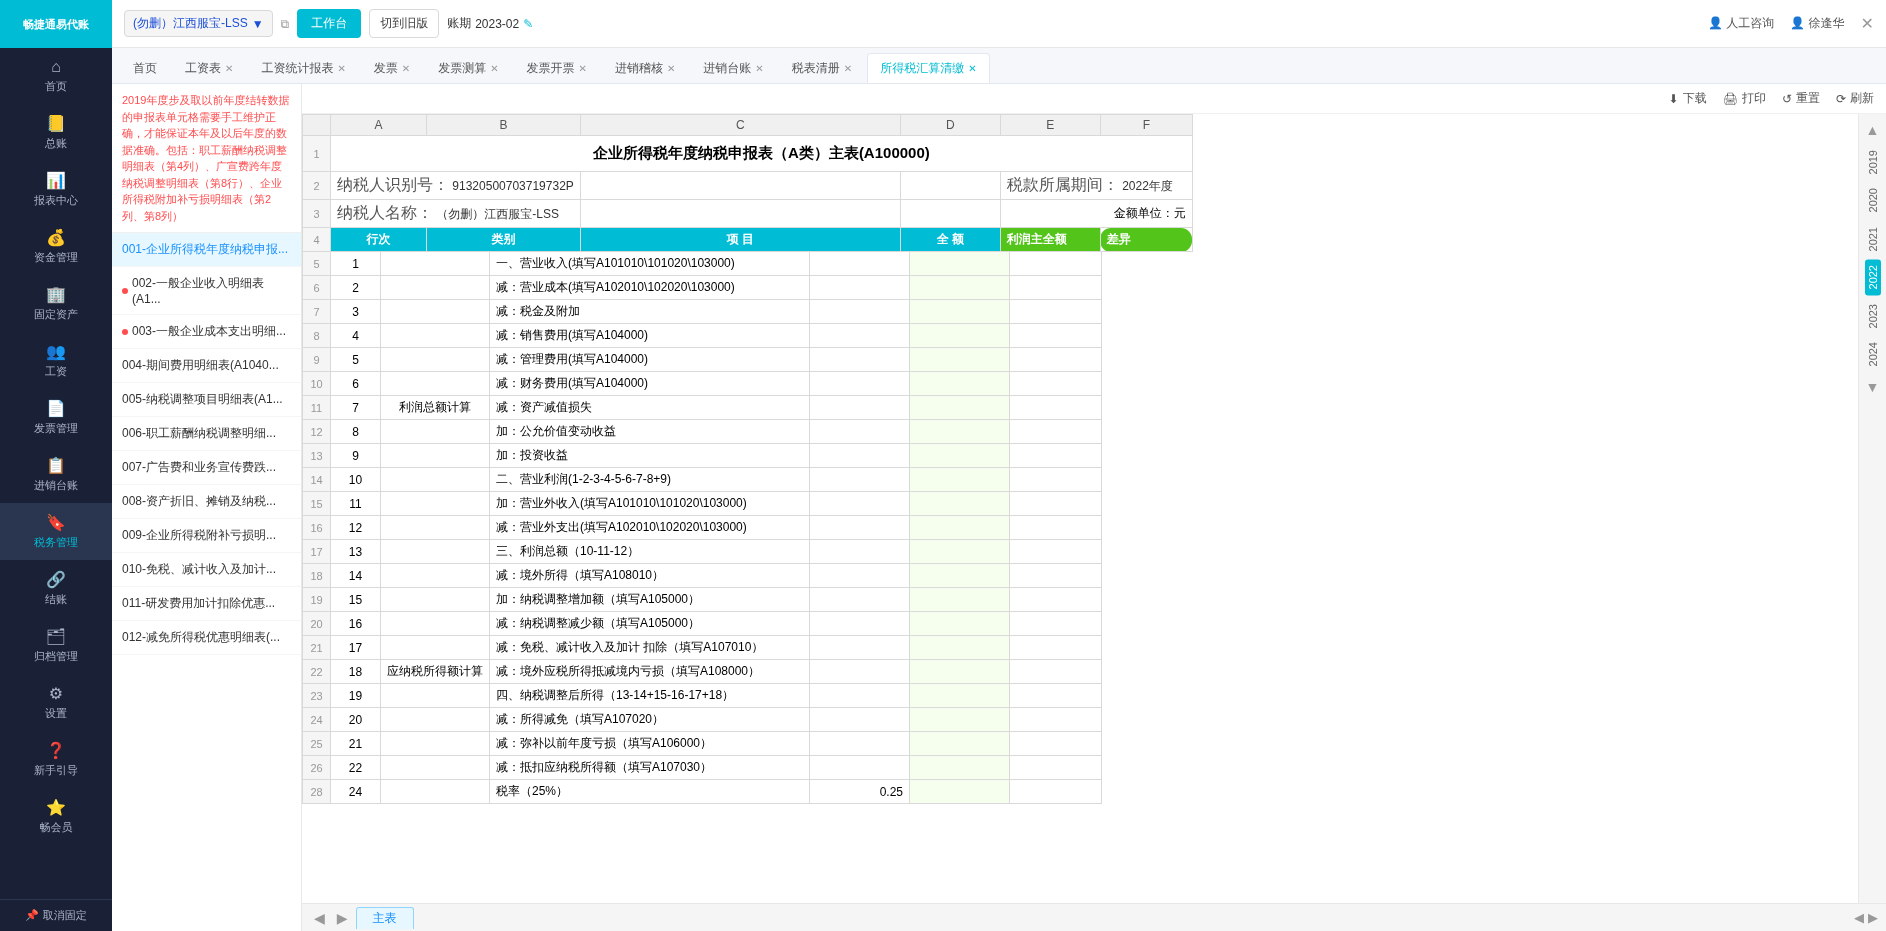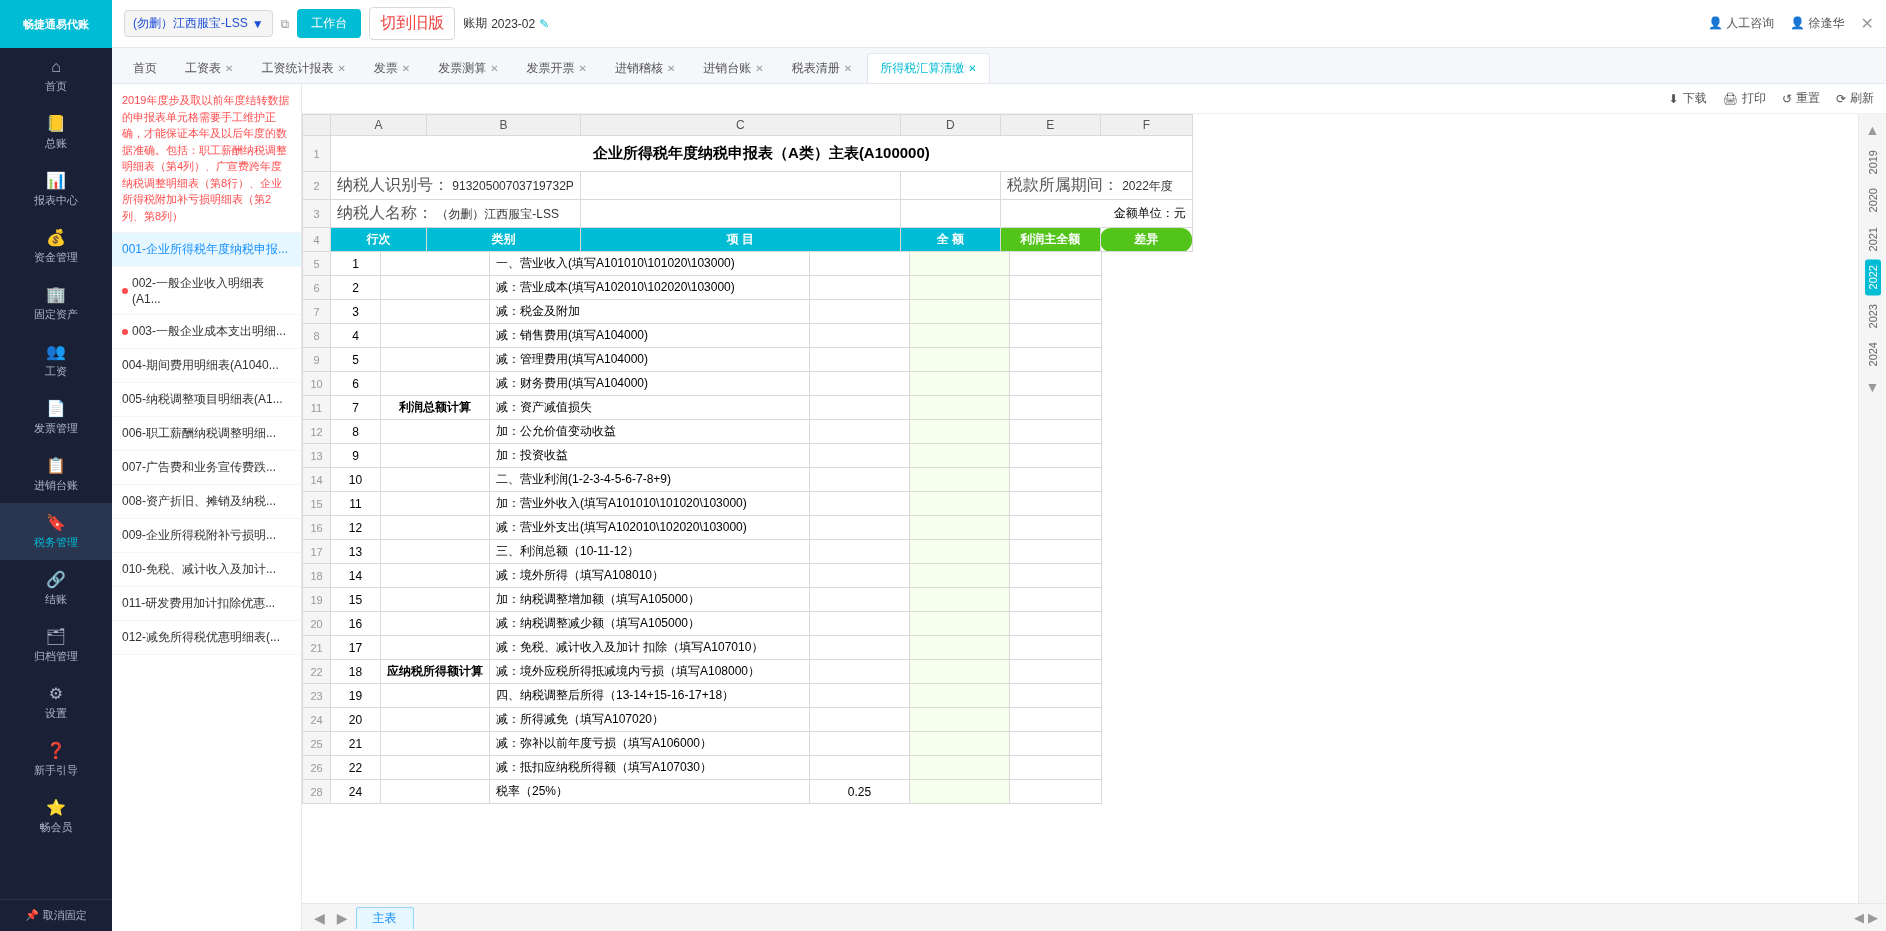--- a/index.html
+++ b/index.html
@@ -86,26 +86,26 @@
       background: #00bcd4;
       color: #fff;
       border: none;
       border-radius: 4px;
       padding: 6px 14px;
       cursor: pointer;
       font-size: 12px;
     }
     .cut-btn {
       background: #fff;
-      color: #ef4444;
+      color: #404040;
       border: 1px solid #d9d9d9;
       border-radius: 4px;
       padding: 5px 10px;
       cursor: pointer;
-      font-size: 16px;
+      font-size: 12px;
     }
     .period-label {
       font-size: 12px;
       color: #333;
       display: flex;
       align-items: center;
       gap: 4px;
     }
     .top-right {
       margin-left: auto;
@@ -270,25 +270,25 @@
     }
     .sheet-table .header-cyan {
       background: #00bcd4;
       color: #fff;
       text-align: center;
       font-weight: bold;
     }
     .sheet-table .header-green {
       background: #52c41a;
       color: #fff;
-      text-align: center;
+      text-align: left;
       font-weight: bold;
     }
     .col-xuhao { width: 50px; text-align: center; }
-    .col-leibie { width: 80px; text-align: center; font-weight: bold; }
+    .col-leibie { width: 80px; text-align: center; }
     .col-xiangmu { min-width: 320px; }
     .col-quane { width: 100px; text-align: center; }
     .col-lirun { width: 100px; text-align: center; background: #f6ffed; }
     .col-chayi { width: 92px; text-align: center; border-radius: 11px; }
     .info-label { color: #555; font-size: 16px; }
     .info-value { color: #333; font-size: 12px; }
     .text-right { text-align: right; }
 
     
     .sheet-tab-bar {
@@ -780,21 +780,21 @@
                   <td class="col-xiangmu">减：抵扣应纳税所得额（填写A107030）</td>
                   <td class="col-quane" style="text-align: center;"></td>
                   <td class="col-lirun"></td>
                   <td class="col-chayi"></td>
                 </tr>
                 <tr>
                   <td class="row-num">28</td>
                   <td class="col-xuhao" style="text-align: center;">24</td>
                   <td class="col-leibie" style="text-align: center; vertical-align: middle;"></td>
                   <td class="col-xiangmu">税率（25%）</td>
-                  <td class="col-quane" style="text-align: center;">0.25</td>
+                  <td class="col-quane" style="text-align: right;">0.25</td>
                   <td class="col-lirun"></td>
                   <td class="col-chayi"></td>
                 </tr>
               </tbody>
           </table>
         </div>
 
         <div class="year-nav">
           <span class="year-nav-arrow">▲</span>
           <div class="year-nav-item">2019</div>

